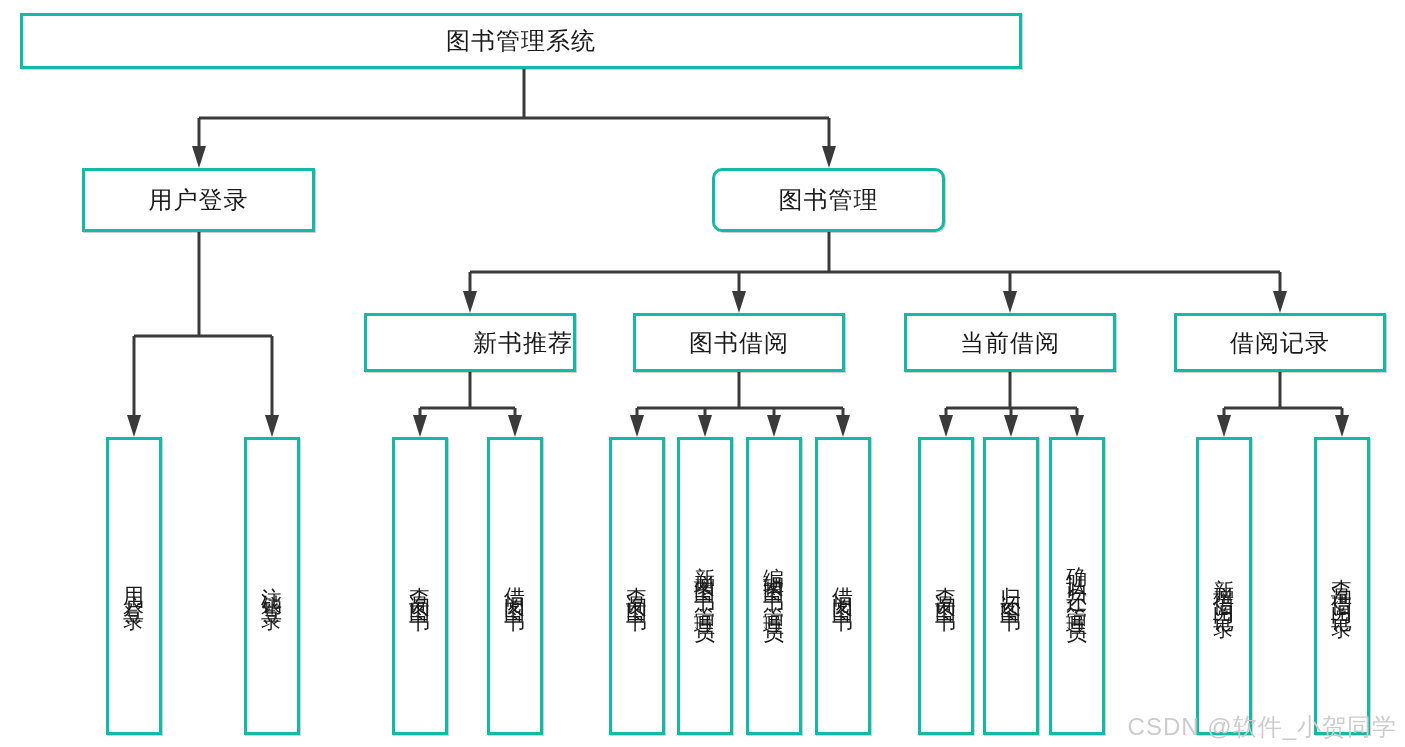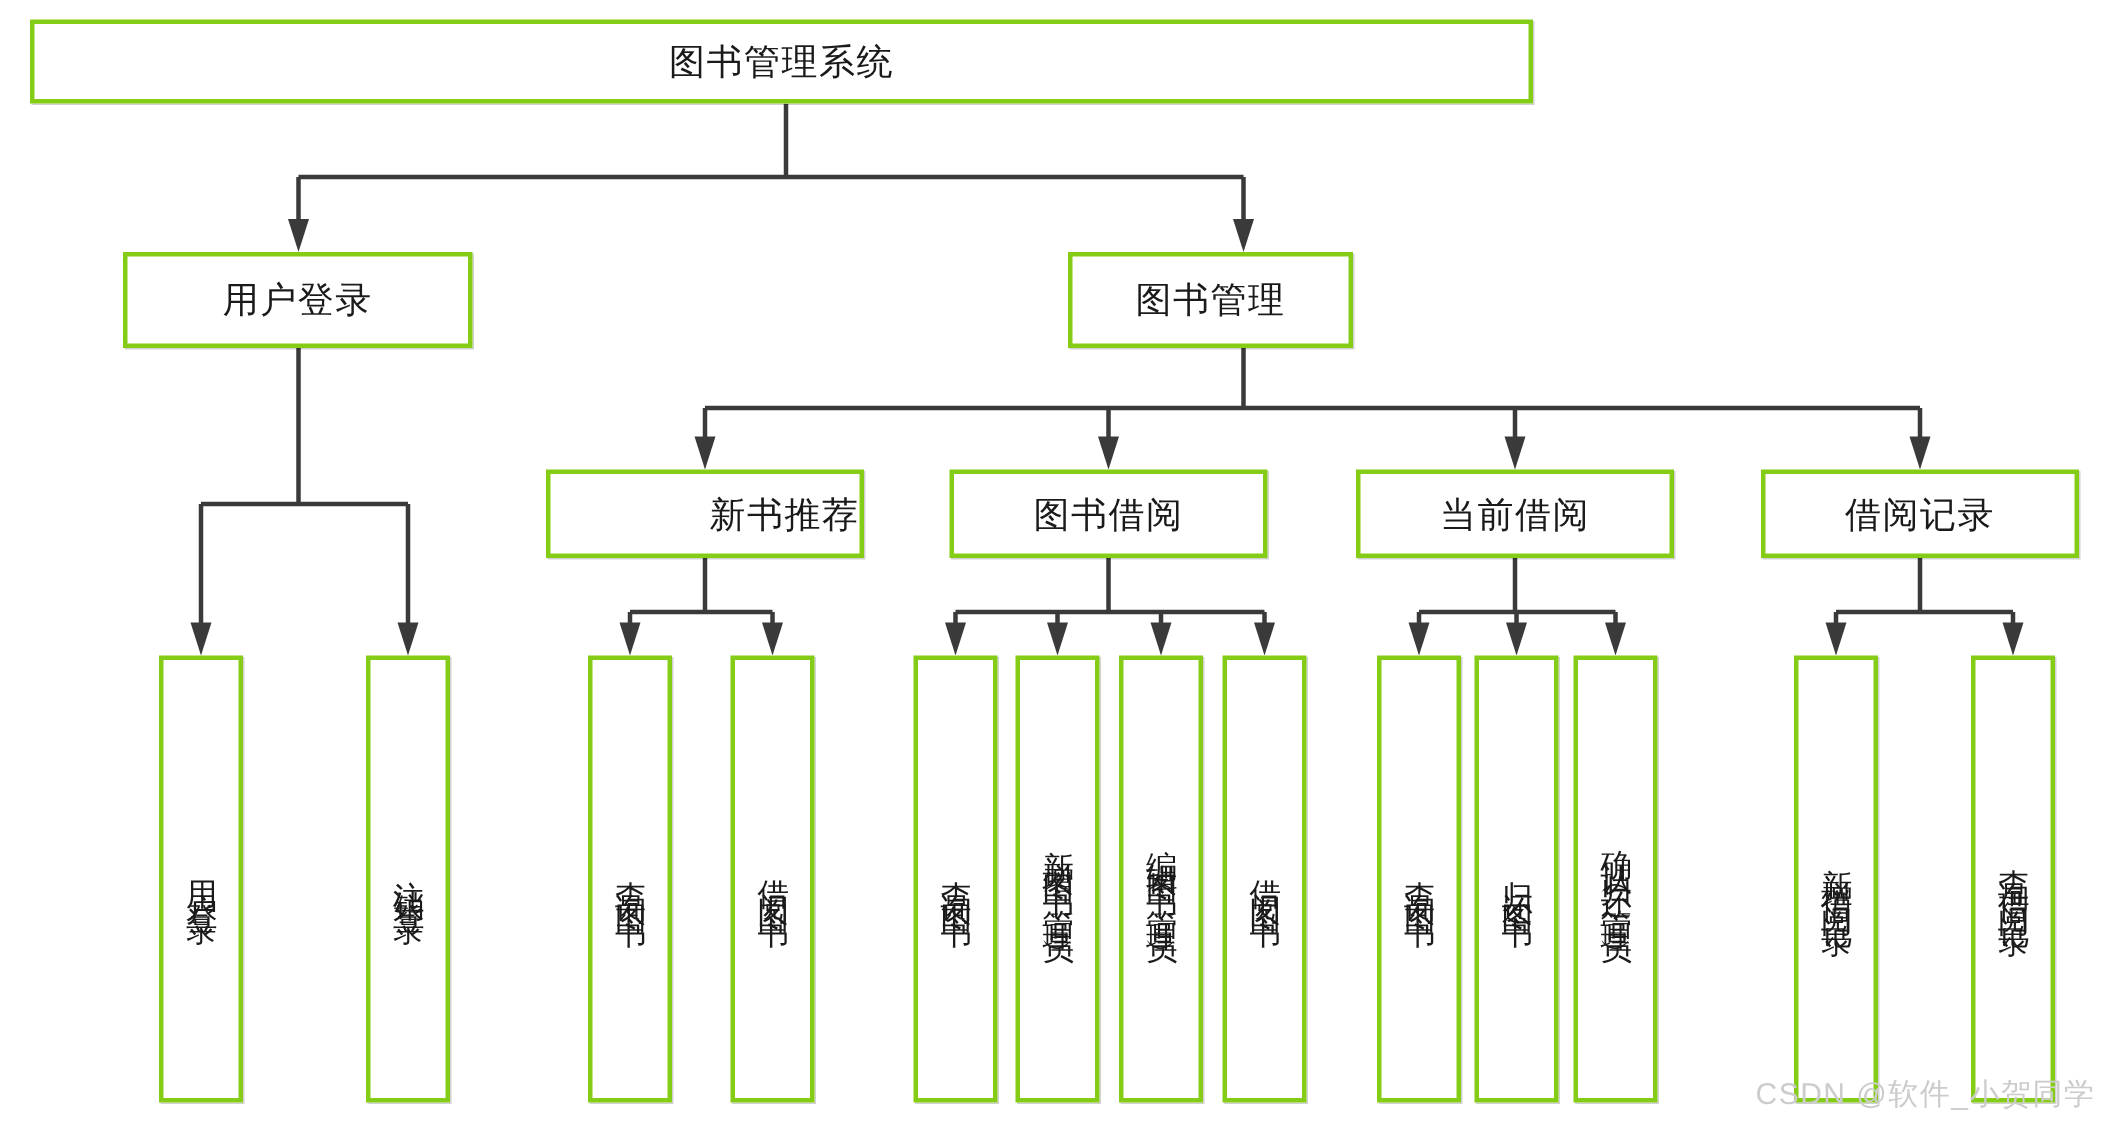--- a/index.html
+++ b/index.html
@@ -7,21 +7,21 @@
     position:relative;
     width:1405px;height:747px;
     background:#ffffff;
     font-family:"Liberation Sans","DejaVu Sans",sans-serif;
     overflow:hidden;
   }
   .connectors{position:absolute;left:0;top:0;width:1405px;height:747px;}
   .node{
     position:absolute;
     background:#ffffff;
-    border:3px solid #84cc16;
+    border:3px solid #14b8a6;
     box-sizing:border-box;
     display:flex;align-items:center;justify-content:center;
     color:#1a1a1a;
     box-shadow:1px 1px 0 rgba(0,0,0,0.18);
   }
   .hlabel{
     font-size:24px;
     letter-spacing:1px;
     white-space:nowrap;
   }
@@ -30,29 +30,29 @@
     writing-mode:vertical-rl;
     text-orientation:mixed;
     font-size:21px;
     letter-spacing:8px;
     line-height:1;
     white-space:nowrap;
   }
   .watermark{
     position:absolute;
     right:8px;bottom:4px;
-    font-size:20px;
+    font-size:24px;
     color:#cccccc;
     letter-spacing:1px;
     white-space:nowrap;
   }
   
   .n-root{left:20px;top:13px;width:1002px;height:56px;}
   .n-l1-login{left:82px;top:168px;width:233px;height:64px;}
-  .n-l1-mgmt{left:712px;top:168px;width:190px;height:64px;}
+  .n-l1-mgmt{left:712px;top:168px;width:233px;height:64px;border-radius:10px;}
   .n-l3{top:313px;width:212px;height:59px;}
   .n-newbook{left:364px;justify-content:flex-end;}
   .n-borrow{left:633px;}
   .n-current{left:904px;}
   .n-record{left:1174px;}
   .v-userlogin{left:106px;}
   .v-logout{left:244px;}
   .v-nb-query{left:392px;}
   .v-nb-borrow{left:487px;}
   .v-bw-query{left:609px;}

